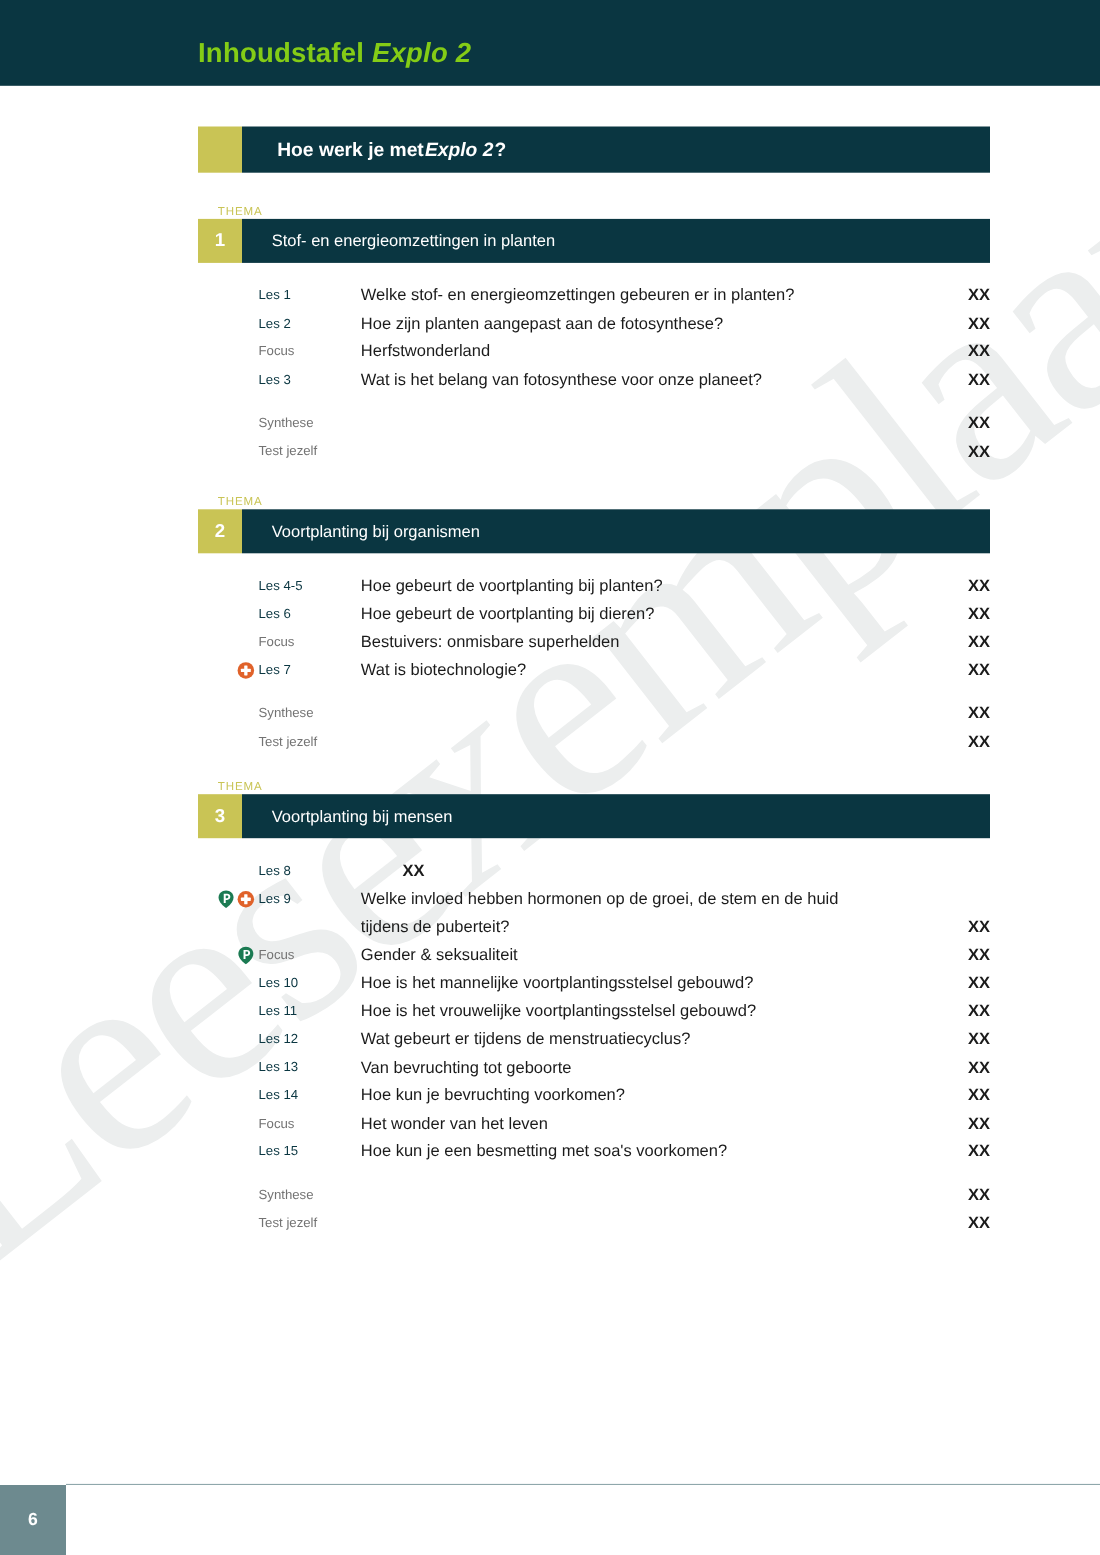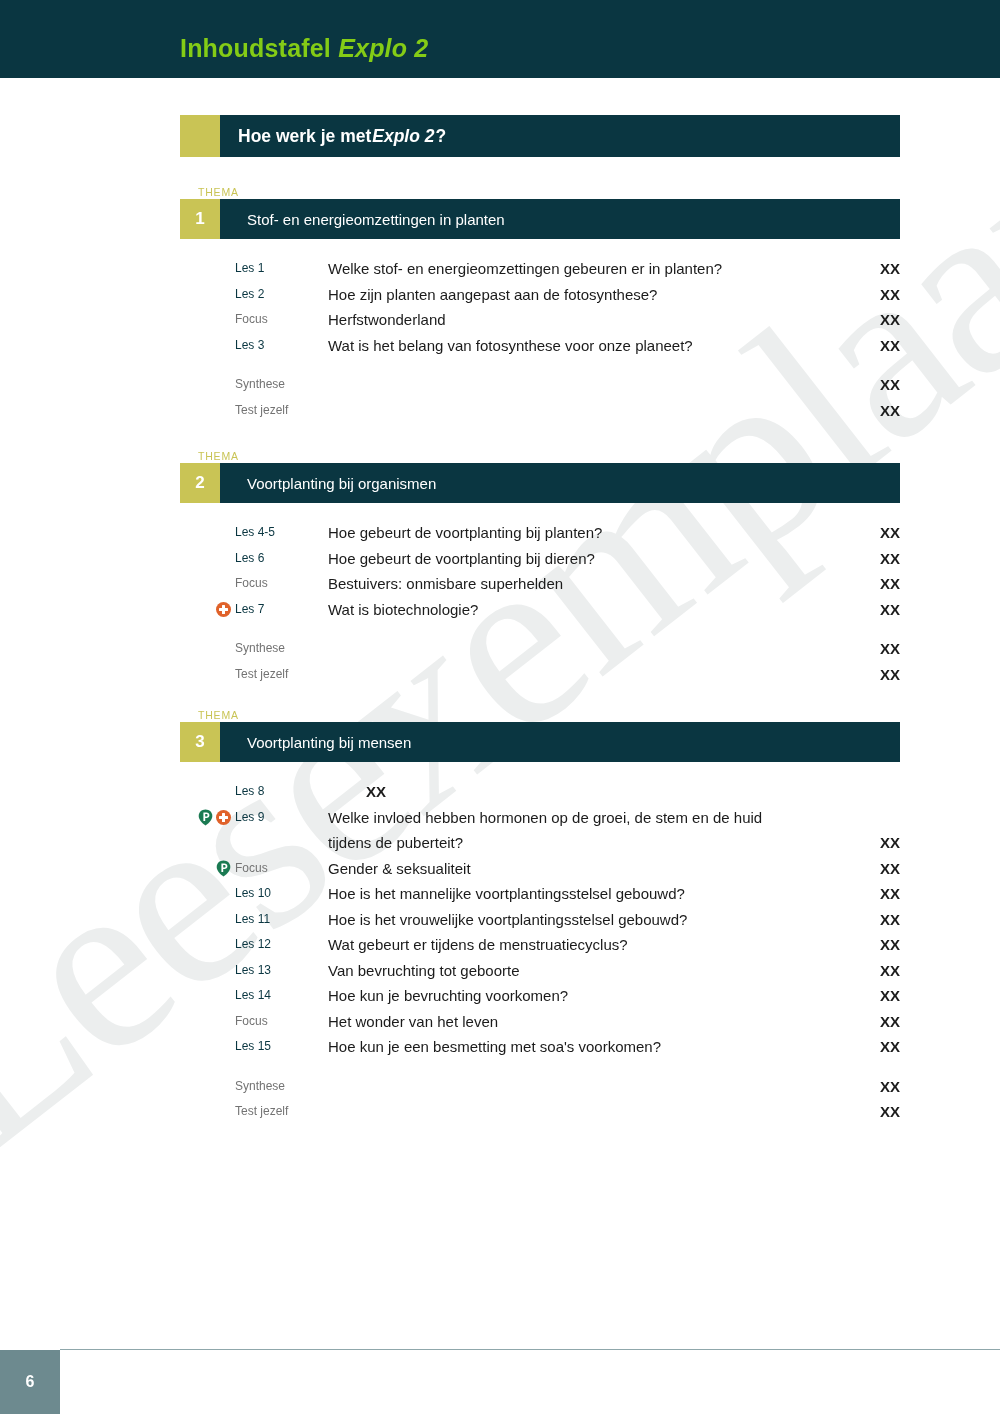--- a/index.html
+++ b/index.html
@@ -77,21 +77,21 @@
   .intro-bar .swatch {
     width: 40px;
     background: #c9c455;
     flex: 0 0 40px;
   }
   .intro-bar .bar {
     flex: 1 1 auto;
     background: #0a3641;
     display: flex;
     align-items: center;
-    padding-left: 18px;
+    padding-left: 32px;
     color: #ffffff;
     font-size: 17.5px;
     font-weight: bold;
   }
   .intro-bar .bar .ital { font-style: italic; padding: 0 1px; }
 
   
   .theme {
     position: absolute;
     left: 180px;

